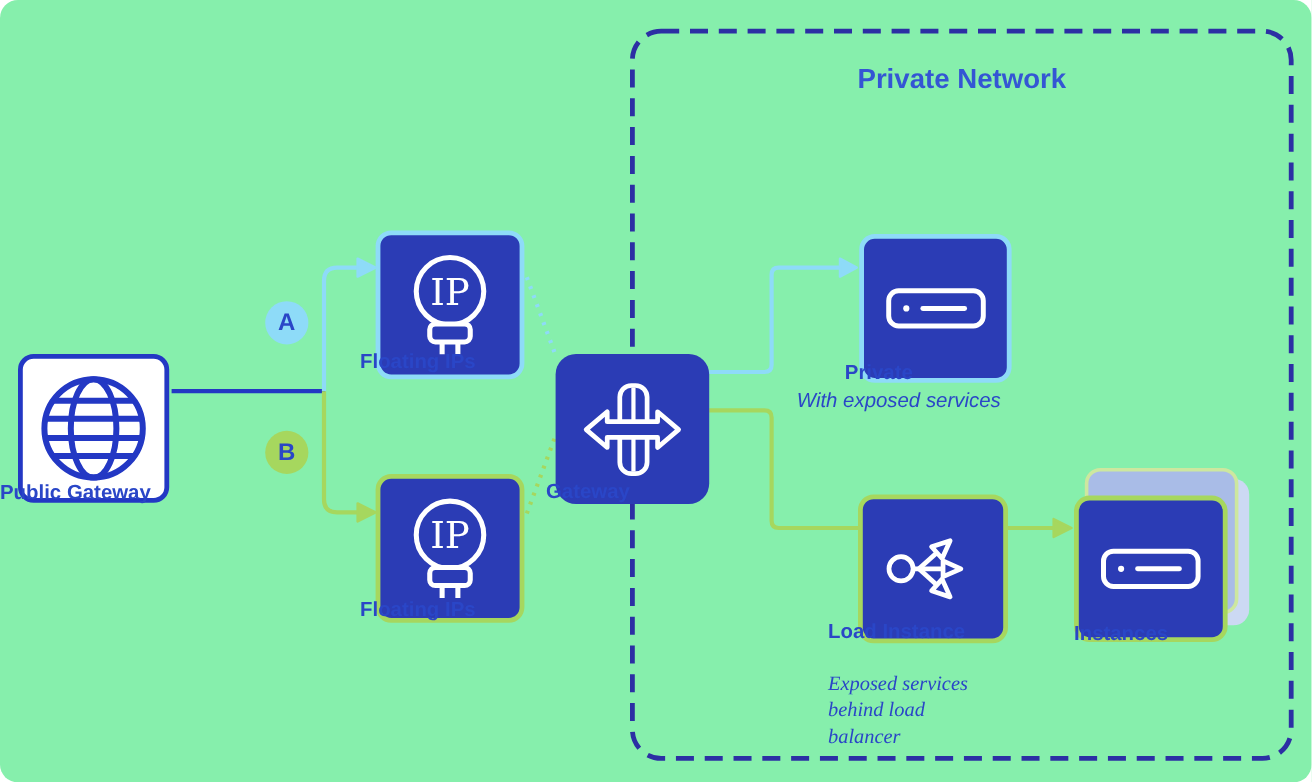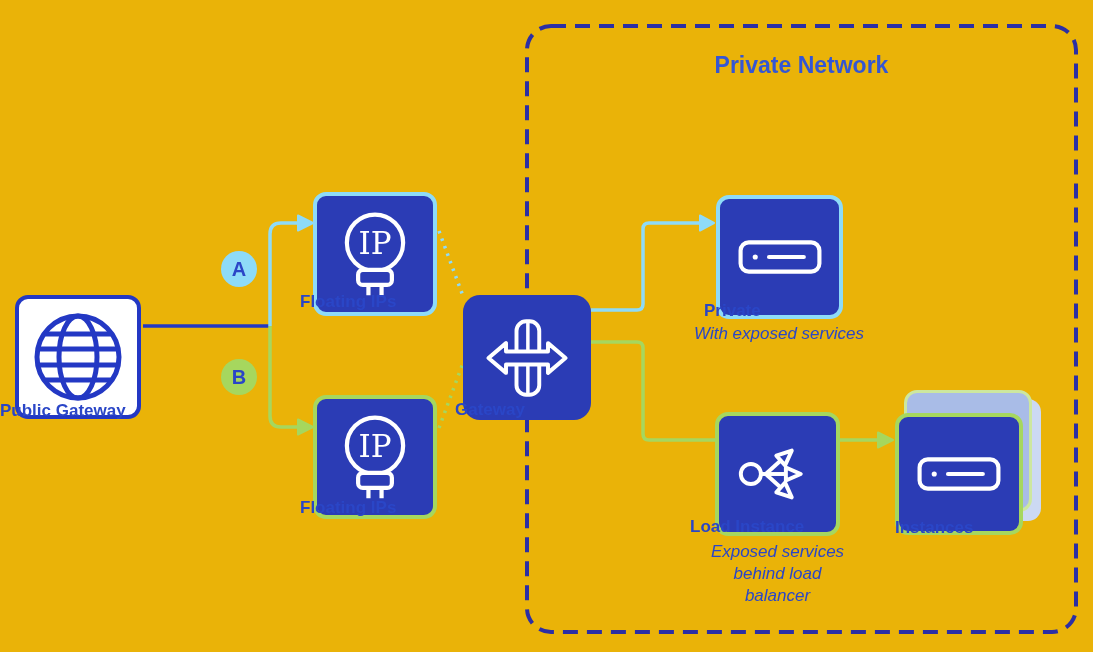--- a/index.html
+++ b/index.html
@@ -1,18 +1,18 @@
 <!DOCTYPE html>
 <html style="--box-fill: #2b3cb5; --cyan: #8edbf8; --green: #a6d75e; --navy-dash: #2c2fa4; --blue-line: #2338c4; --label-blue: #2a46c7; --title-blue: #3456d4; --shadow1: #a9bce7; --shadow1-border: #cde79f; --shadow2: #ccd9f3;"><head>
 <meta charset="utf-8">
 <style>
   html,body{margin:0;padding:0;background:#ffffff;}
   .canvas{
-    position:relative;width:1093px;height:652px;background:#eab308;
-    font-family:"Liberation Sans",sans-serif;overflow:hidden;
+    position:relative;width:1093px;height:652px;background:#86efac;
+    font-family:"Liberation Sans",sans-serif;overflow:hidden;border-radius:15px;
   }
   svg.connectors{position:absolute;left:0;top:0;z-index:0;}
   
   .s-cyan{stroke:var(--cyan);}   .f-cyan{fill:var(--cyan);}
   .s-green{stroke:var(--green);} .f-green{fill:var(--green);}
   .s-blue{stroke:var(--blue-line);}
   .s-dash{stroke:var(--navy-dash);}
   .nofill{fill:none;}
 
   .node{
@@ -29,31 +29,31 @@
   .n-insts{left:895px;top:381px;width:128px;height:122px;border:4px solid var(--green);z-index:3;}
   .shadow{position:absolute;box-sizing:border-box;border-radius:13px;}
   .shadow1{left:904px;top:390px;width:128px;height:122px;background:var(--shadow1);border:3px solid var(--shadow1-border);z-index:2;}
   .shadow2{left:913px;top:399px;width:128px;height:122px;background:var(--shadow2);z-index:1;}
 
   .lbl{
     position:absolute;z-index:4;color:var(--label-blue);
     font-weight:bold;font-size:17px;line-height:20px;
   }
   .sub{
-    position:absolute;z-index:4;text-align:center;color:var(--label-blue);
+    position:absolute;z-index:4;text-align:left;color:var(--label-blue);
     font-style:italic;font-size:17px;line-height:22px;font-weight:normal;
   }
   .l-public{left:0;top:401px;width:156px;}
   .l-fipa{left:300px;top:292px;width:150px;}
   .l-fipb{left:300px;top:498px;width:150px;}
   .l-gw{left:455px;top:400px;width:145px;}
   .l-inst{left:704px;top:301px;width:150px;}
   .sub-inst{left:664px;top:323px;width:230px;}
   .l-lb{left:690px;top:517px;width:175px;}
-  .sub-lb{left:690px;top:541px;width:175px;}
+  .sub-lb{left:690px;top:559px;width:175px;font-family:Liberation Serif, serif;}
   .l-insts{left:895px;top:518px;width:128px;}
   .pn-title{
     position:absolute;z-index:4;left:525px;top:52px;width:553px;text-align:center;
     color:var(--title-blue);font-weight:bold;font-size:23px;
   }
   .badge{
     position:absolute;z-index:4;width:36px;height:36px;border-radius:50%;
     display:flex;align-items:center;justify-content:center;
     color:var(--label-blue);font-weight:bold;font-size:20px;
   }

